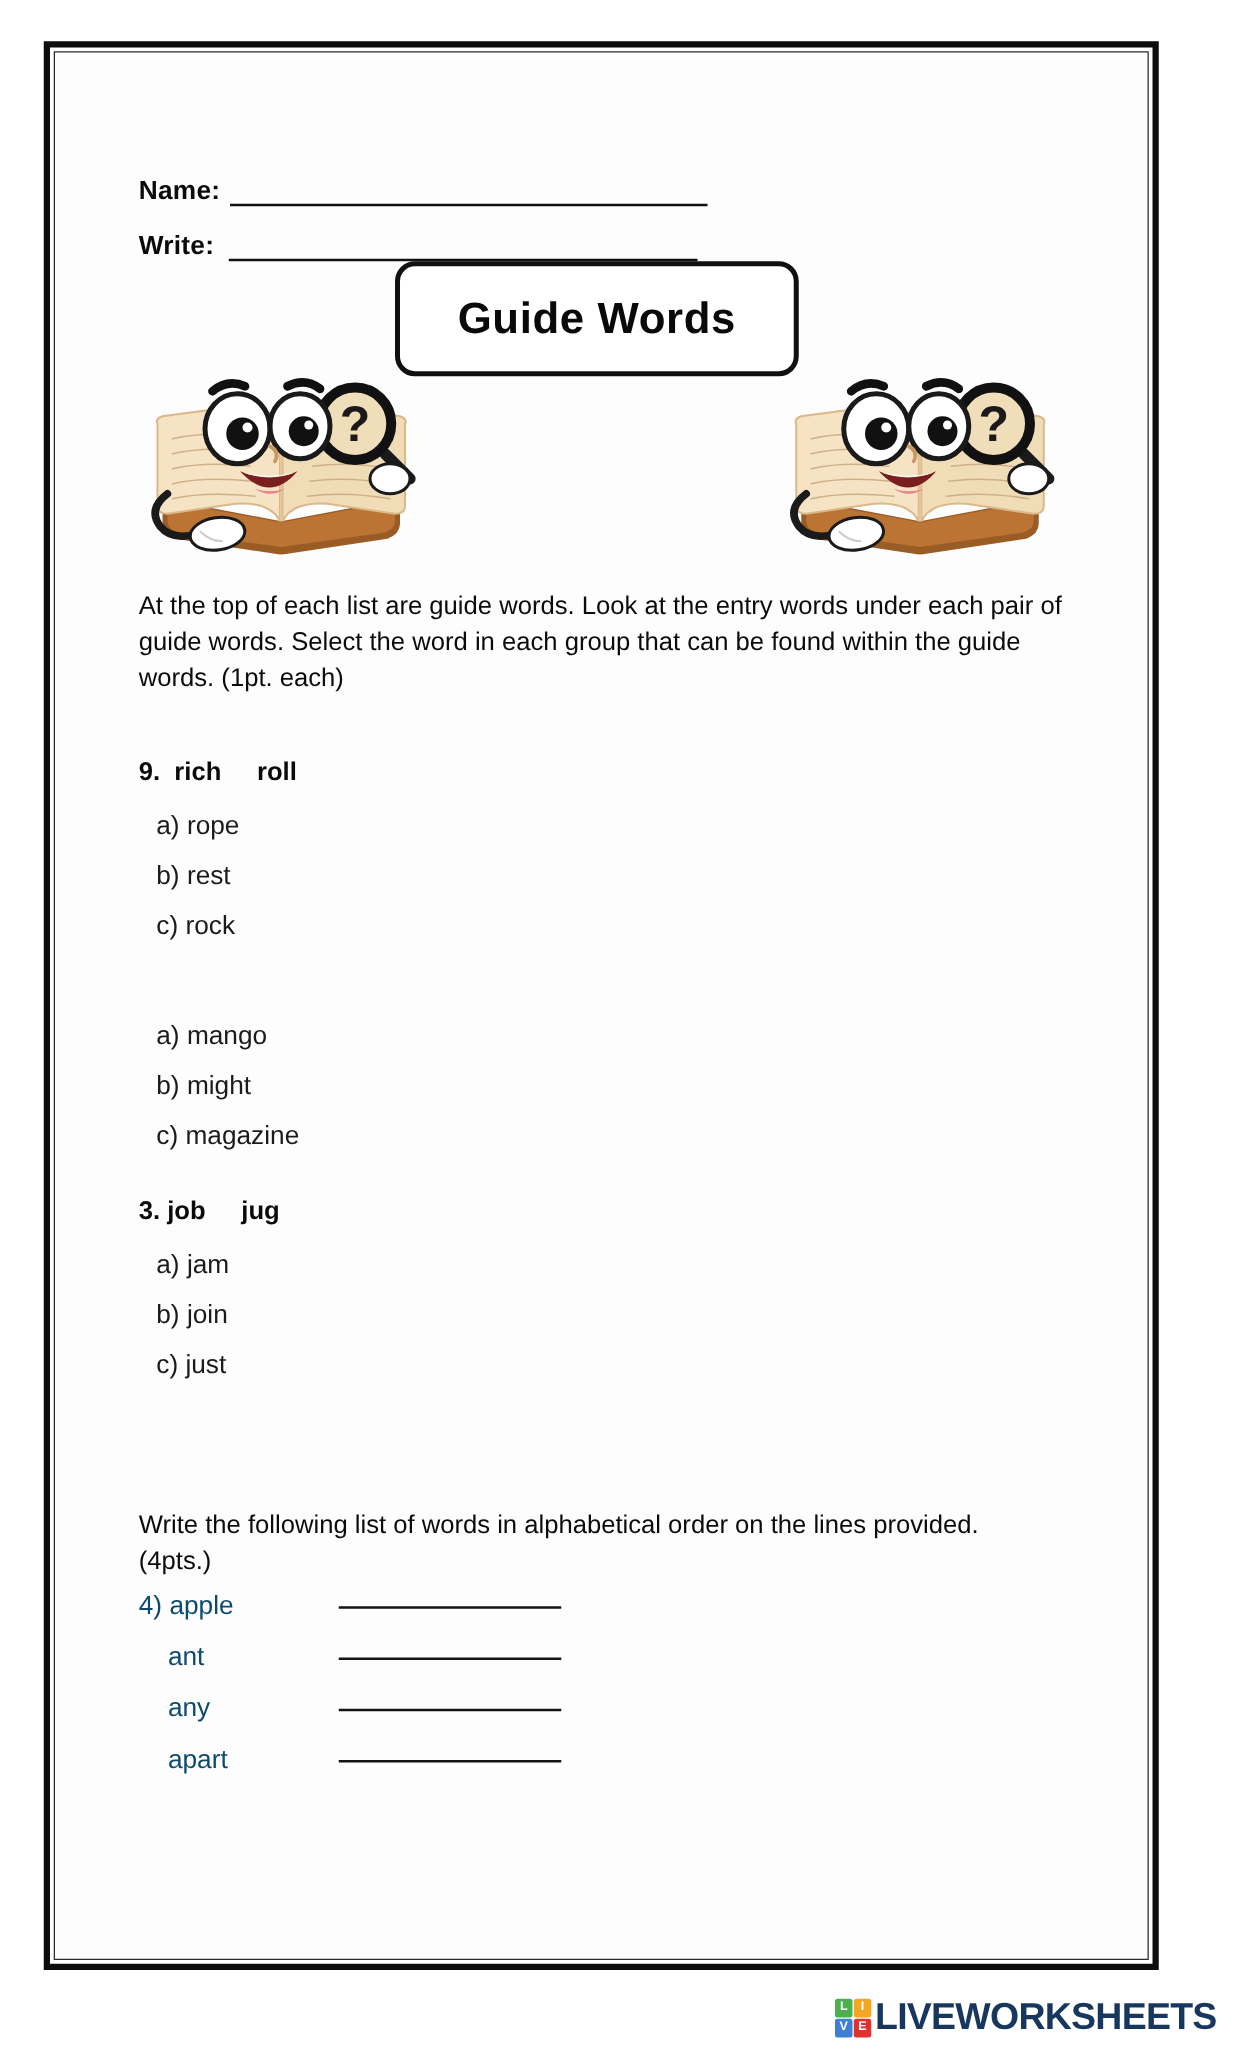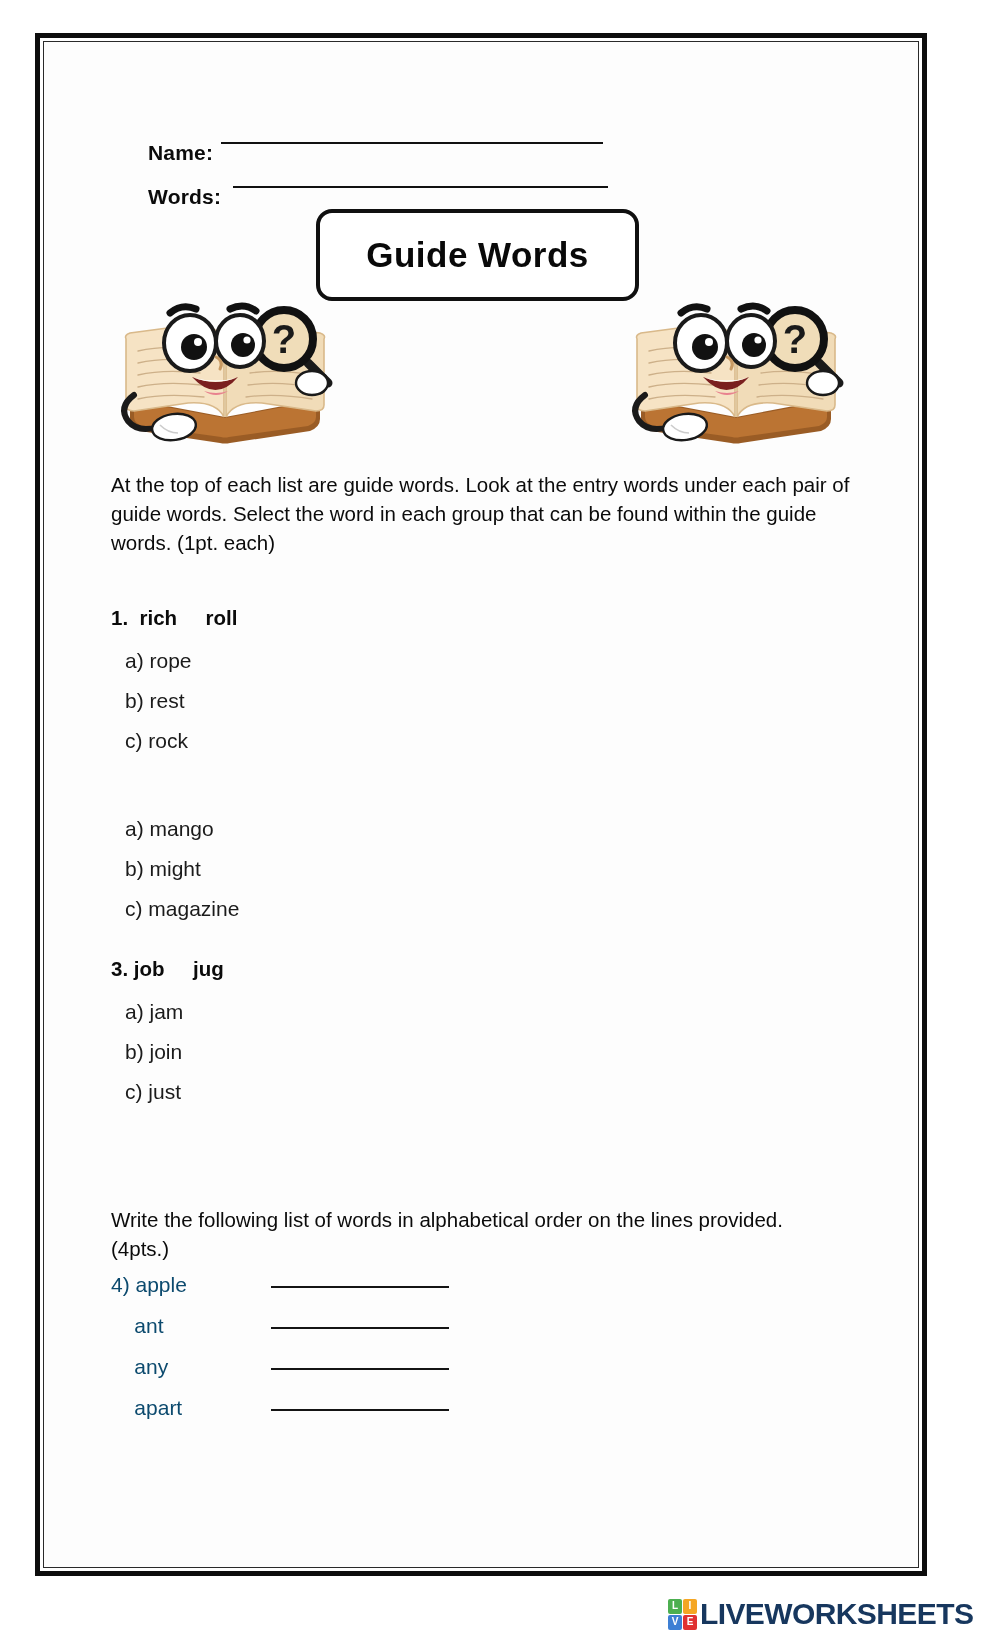--- a/index.html
+++ b/index.html
@@ -42,26 +42,25 @@
     left: 0;
     top: 0;
     width: 892px;
     height: 1543px;
   }
 
   
   .field-row {
     position: absolute;
     display: flex;
-    align-items: flex-start;
+    align-items: flex-end;
     font-weight: bold;
     font-size: 21px;
     color: #0b0b0b;
     letter-spacing: 0.2px;
-    margin-left: 37px;
   }
   .field-label { white-space: pre; }
   .field-rule {
     display: inline-block;
     border-bottom: 2.5px solid #111;
     height: 1px;
   }
   #name-row { left: 76px; top: 108px; }
   #date-row { left: 76px; top: 152px; }
   #name-row .field-rule { width: 382px; margin-left: 8px; }
@@ -197,21 +196,21 @@
 </div>
 
 <div class="content" style="position:absolute;left:35px;top:33px;">
 
   <div class="field-row" id="name-row">
     <span class="field-label">Name:</span>
     <span class="field-rule"></span>
   </div>
 
   <div class="field-row" id="date-row">
-    <span class="field-label">Words:</span>
+    <span class="field-label">Write:</span>
     <span class="field-rule"></span>
   </div>
 
   <div class="title-box">
     <span class="title-text">Guide Words</span>
   </div>
 
   <div class="mascot" id="mascot-left">
     <svg viewBox="0 0 226 160" width="226" height="160" xmlns="http://www.w3.org/2000/svg">
 
@@ -311,21 +310,21 @@
       <path d="M104 66 q8 4 4 12" fill="none" stroke="#c89a63" stroke-width="3" stroke-linecap="round"></path>
       <path d="M80 86 Q104 112 126 86 Q104 96 80 86 Z" fill="#7a1f1f"></path>
       <path d="M82 87 Q104 94 124 87 Q104 92 82 87 Z" fill="#ffffff"></path>
       <path d="M92 100 Q104 108 116 100 Q104 104 92 100 Z" fill="#e8828f"></path>
     </svg>
   </div>
 
   <div class="instructions" id="instr-1">At the top of each list are guide words.  Look at the entry words under each pair of guide words.  Select the word in each group that can be found within the guide words. (1pt. each)</div>
 
   <div class="question" id="q-1">
-    <div class="q-head">1.  rich     roll</div>
+    <div class="q-head">9.  rich     roll</div>
     <div class="q-option">a) rope</div>
     <div class="q-option">b) rest</div>
     <div class="q-option">c) rock</div>
   </div>
 
   <div class="question" id="q-2">
     <div class="q-option">a) mango</div>
     <div class="q-option">b) might</div>
     <div class="q-option">c) magazine</div>
   </div>

